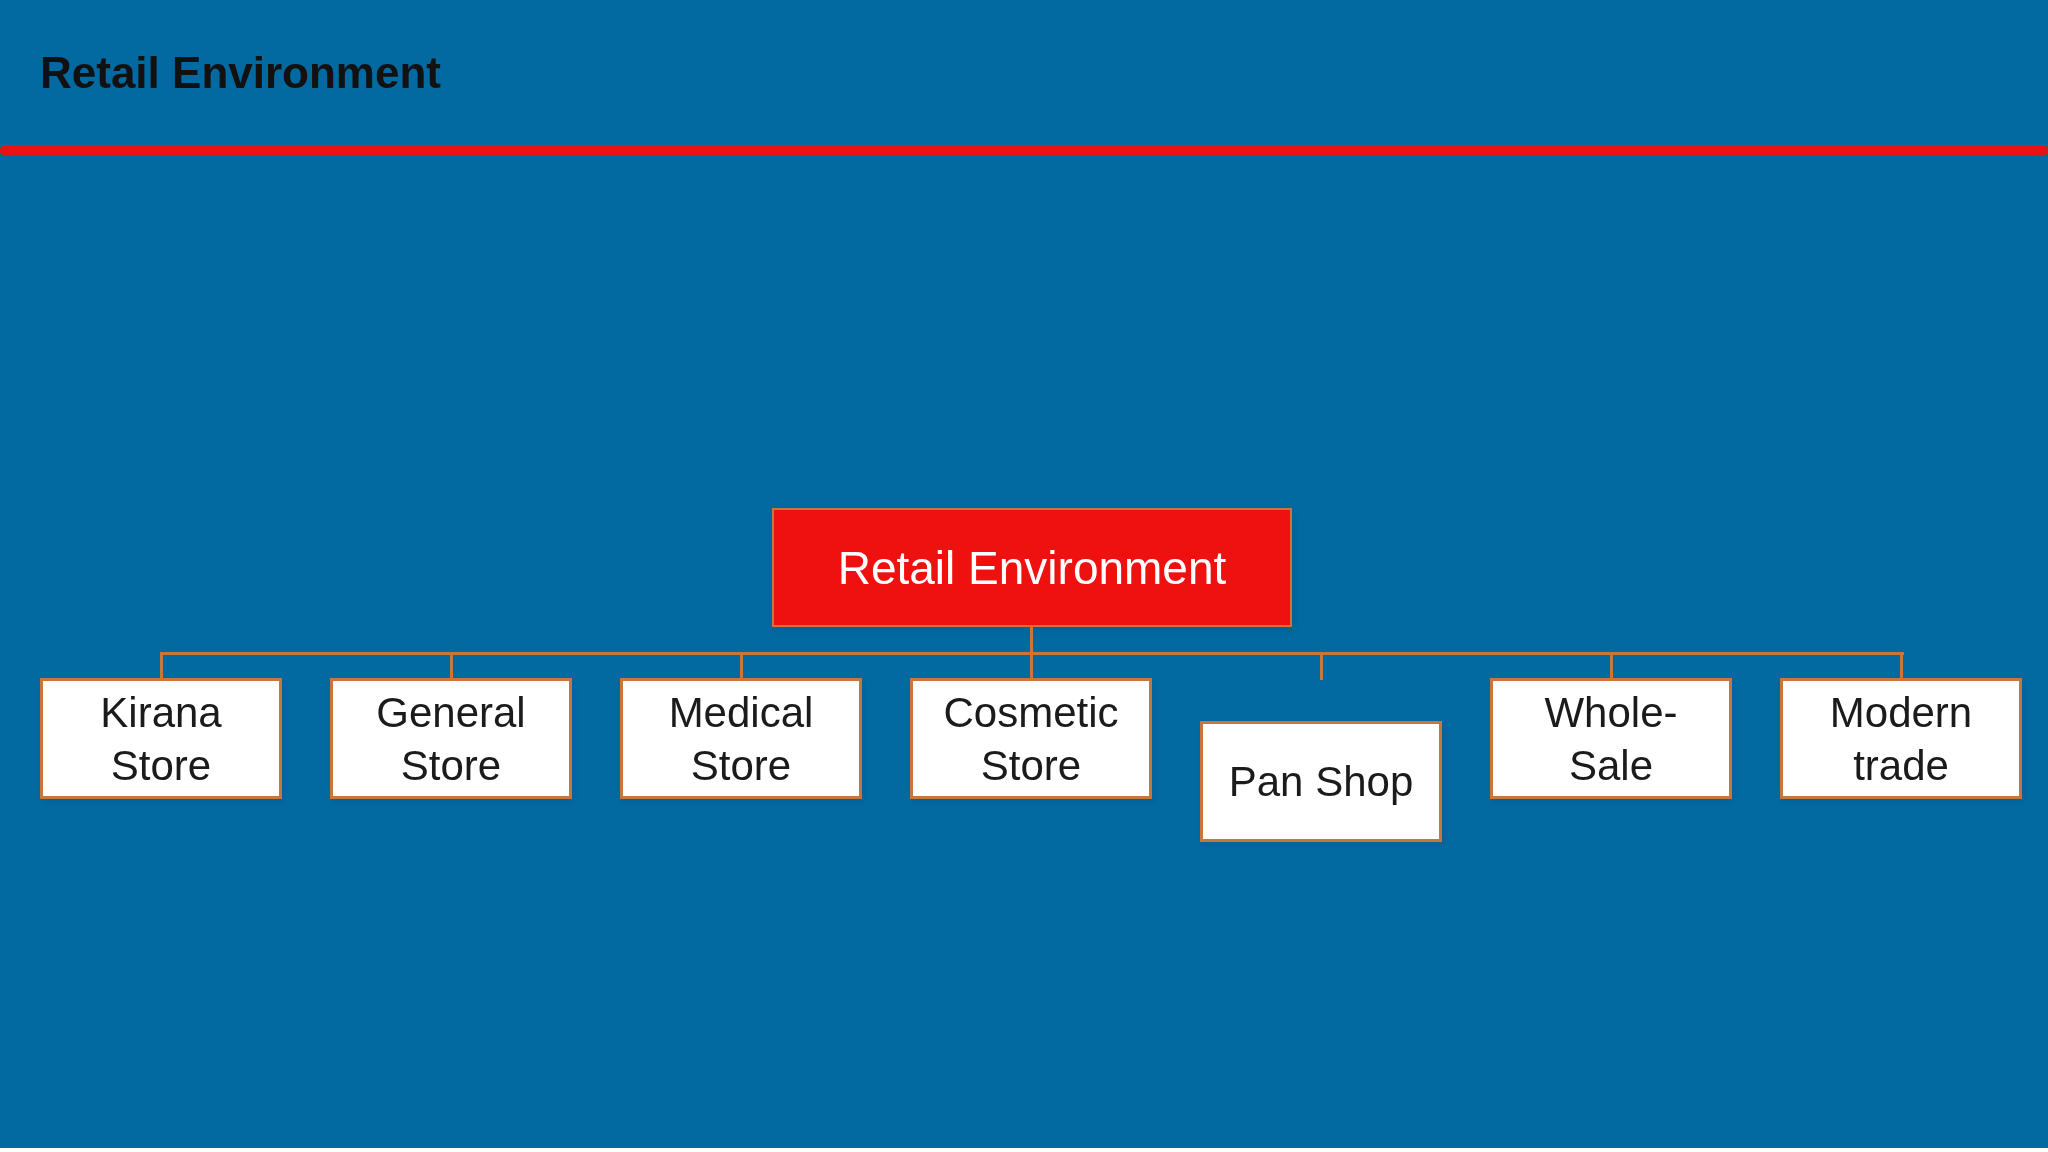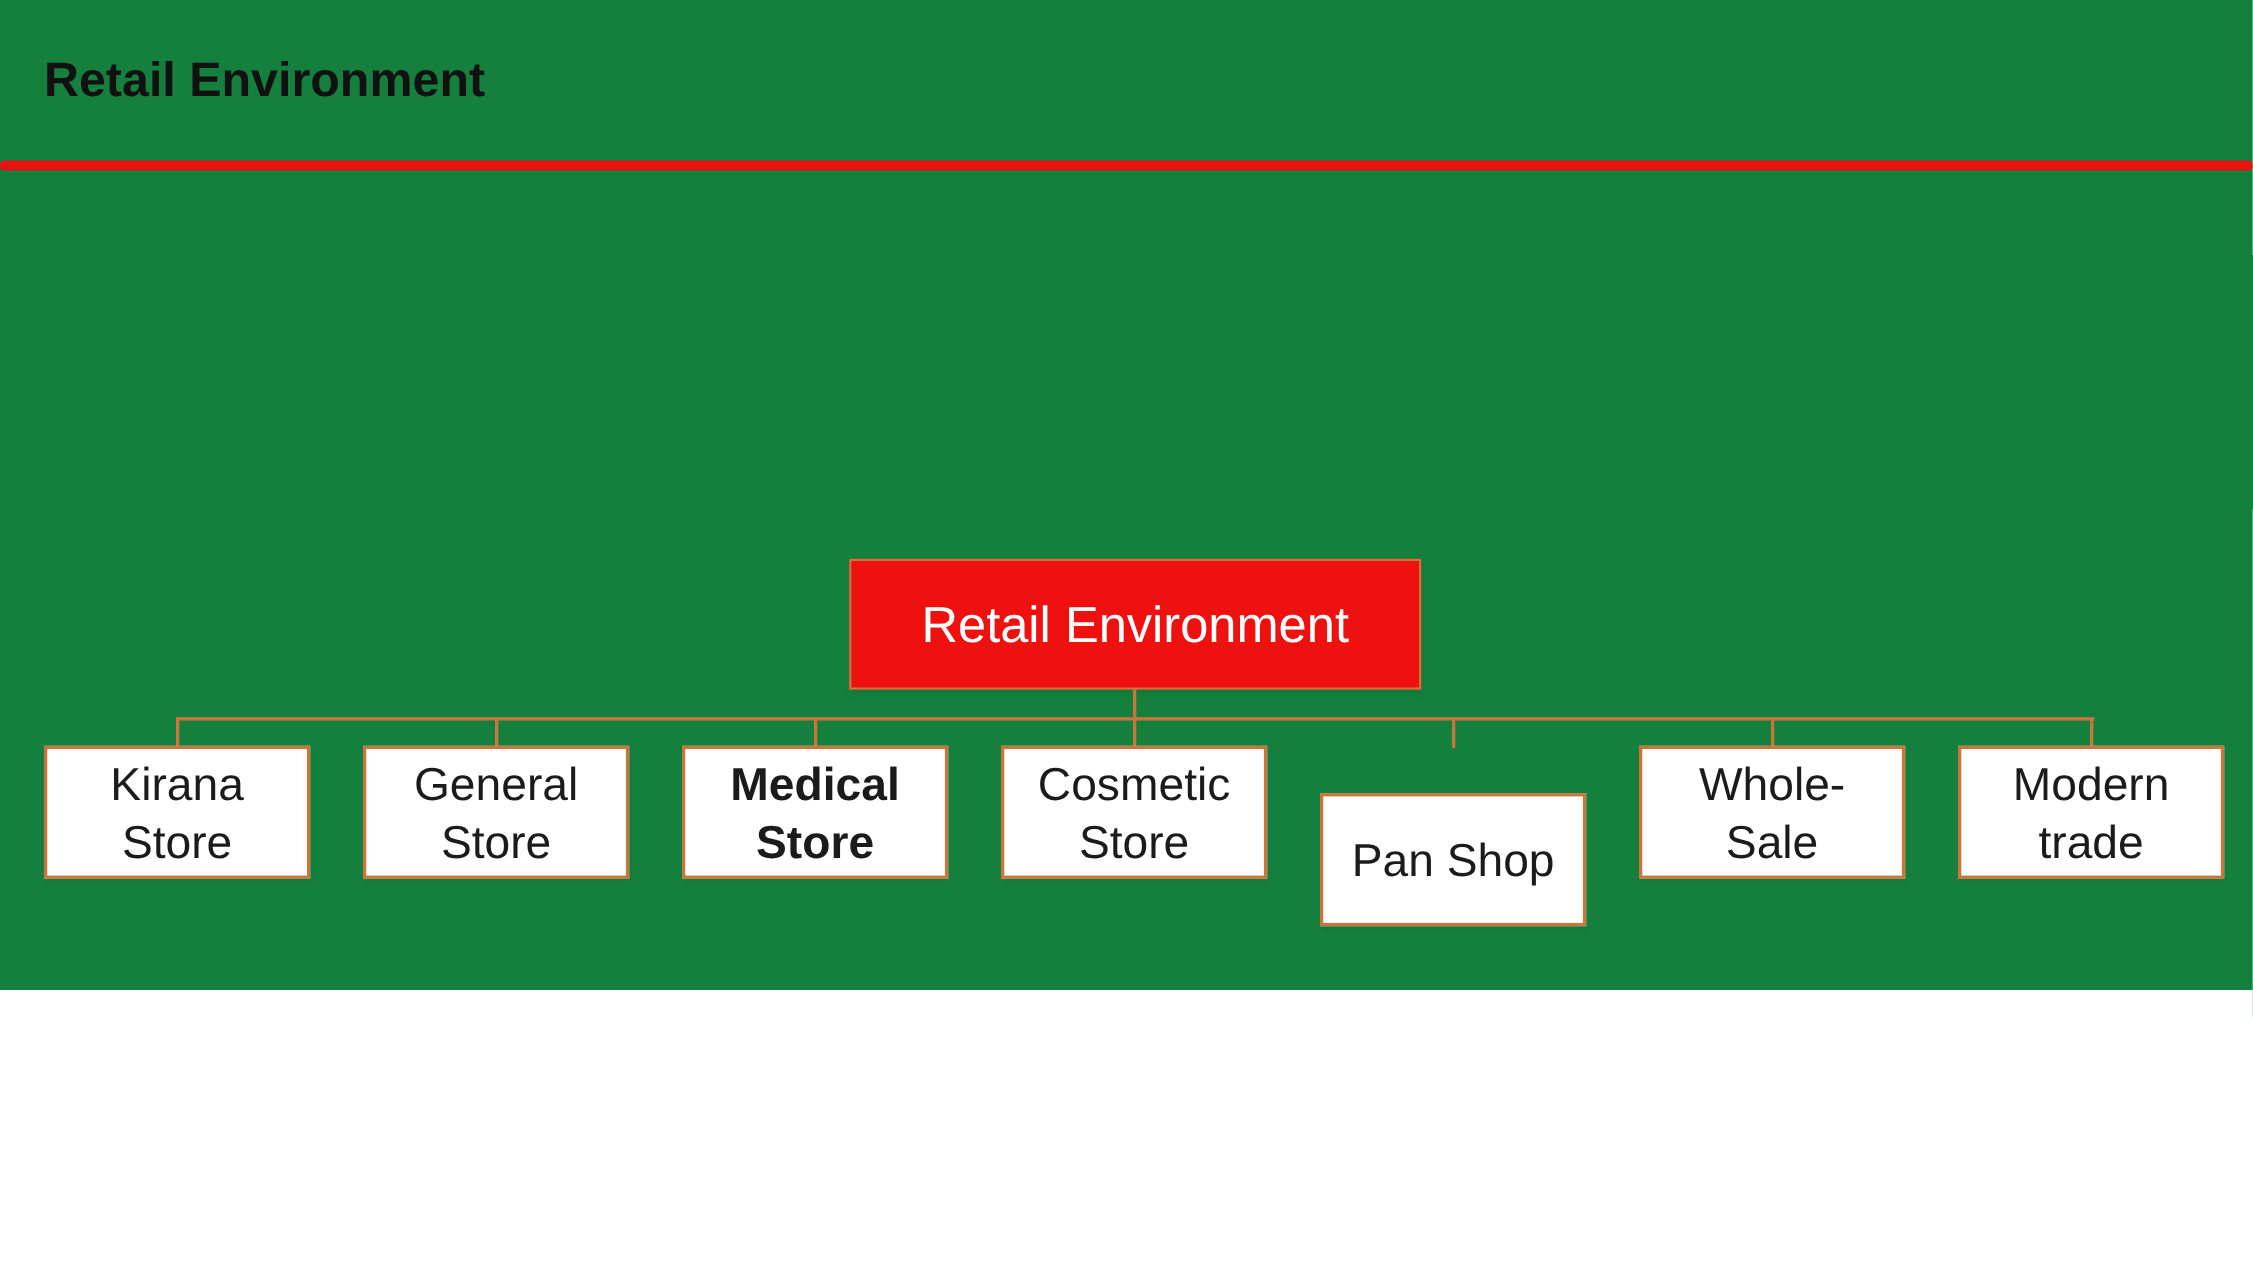--- a/index.html
+++ b/index.html
@@ -4,22 +4,22 @@
 <style>
   html, body {
     margin: 0;
     padding: 0;
     background: #ffffff;
     font-family: "Liberation Sans", "DejaVu Sans", sans-serif;
   }
   .slide {
     position: relative;
     width: 2048px;
-    height: 900px;
-    background: #15803d;
+    height: 1148px;
+    background: #0369a1;
     overflow: hidden;
   }
   .title {
     position: absolute;
     left: 40px;
     top: 48px;
     margin: 0;
     font-size: 44px;
     font-weight: 700;
     color: #111111;
@@ -109,21 +109,21 @@
 Store</span>
   </div>
 
   <div class="connector child-stub" style="left: 450px;"></div>
   <div class="child-box" style="left: 330px; text-align: center;">
     <span>General
 Store</span>
   </div>
 
   <div class="connector child-stub" style="left: 740px;"></div>
-  <div class="child-box" style="left: 620px; font-weight: bold;">
+  <div class="child-box" style="left: 620px;">
     <span>Medical
 Store</span>
   </div>
 
   <div class="connector child-stub" style="left: 1030px;"></div>
   <div class="child-box" style="left: 910px;">
     <span>Cosmetic
 Store</span>
   </div>
 

